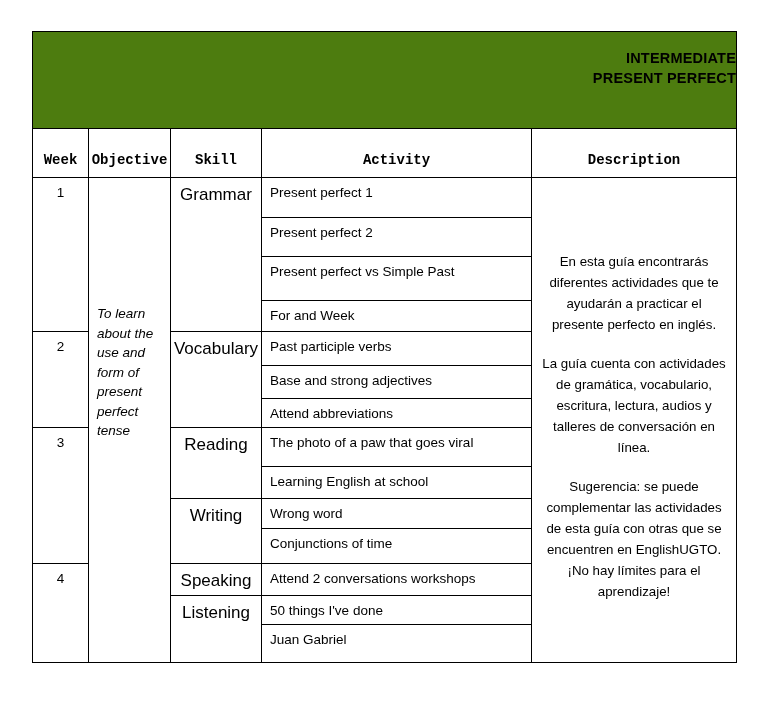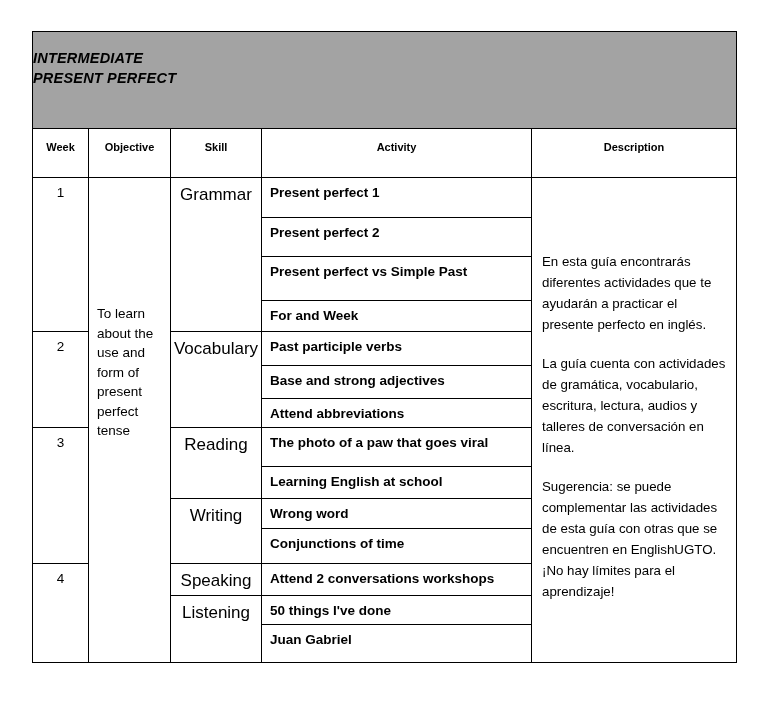--- a/index.html
+++ b/index.html
@@ -33,76 +33,77 @@
   }
   .sheet td, .sheet th {
     border: 1px solid #000000;
     padding: 0;
     vertical-align: top;
     font-weight: normal;
   }
 
   
   .banner {
-    background: #a3a3a3;
+    background: #4d7c0f;
     height: 96px;
-    text-align: left;
+    text-align: right;
     vertical-align: top;
-    font-style: italic;
   }
   .banner-inner {
     padding-top: 16px;
     font-weight: bold;
     font-size: 14.5px;
     line-height: 20px;
     letter-spacing: 0.2px;
   }
 
   
   .colhead {
     height: 48px;
     text-align: center;
     vertical-align: top;
   }
   .colhead-inner {
-    padding-top: 12px;
+    padding-top: 23px;
     font-weight: bold;
-    font-size: 11px;
+    font-size: 14px;
+    font-family: Liberation Mono, monospace;
   }
 
   
   .week-cell {
     text-align: center;
     font-size: 13.5px;
   }
   .week-cell .pad { padding-top: 7px; }
 
   .objective-cell {
     font-size: 13.5px;
     line-height: 19.5px;
   }
   .objective-cell .pad {
     padding: 6px 8px 0 8px;
+    font-style: italic;
   }
 
   .skill-cell {
     text-align: center;
     font-size: 17px;
   }
   .skill-cell .pad { padding-top: 7px; }
 
   .activity-cell {
     font-size: 13.5px;
   }
   .activity-cell .pad {
     padding: 7px 6px 0 8px;
-    font-weight: bold;
   }
 
   .desc-cell {
+    text-align: center;
     font-size: 13.3px;
     line-height: 21px;
   }
   .desc-cell .pad {
     padding: 8px 10px 0 10px;
   }
   .desc-para { margin: 0; }
   .desc-gap { height: 18px; }
 </style>
 </head>

